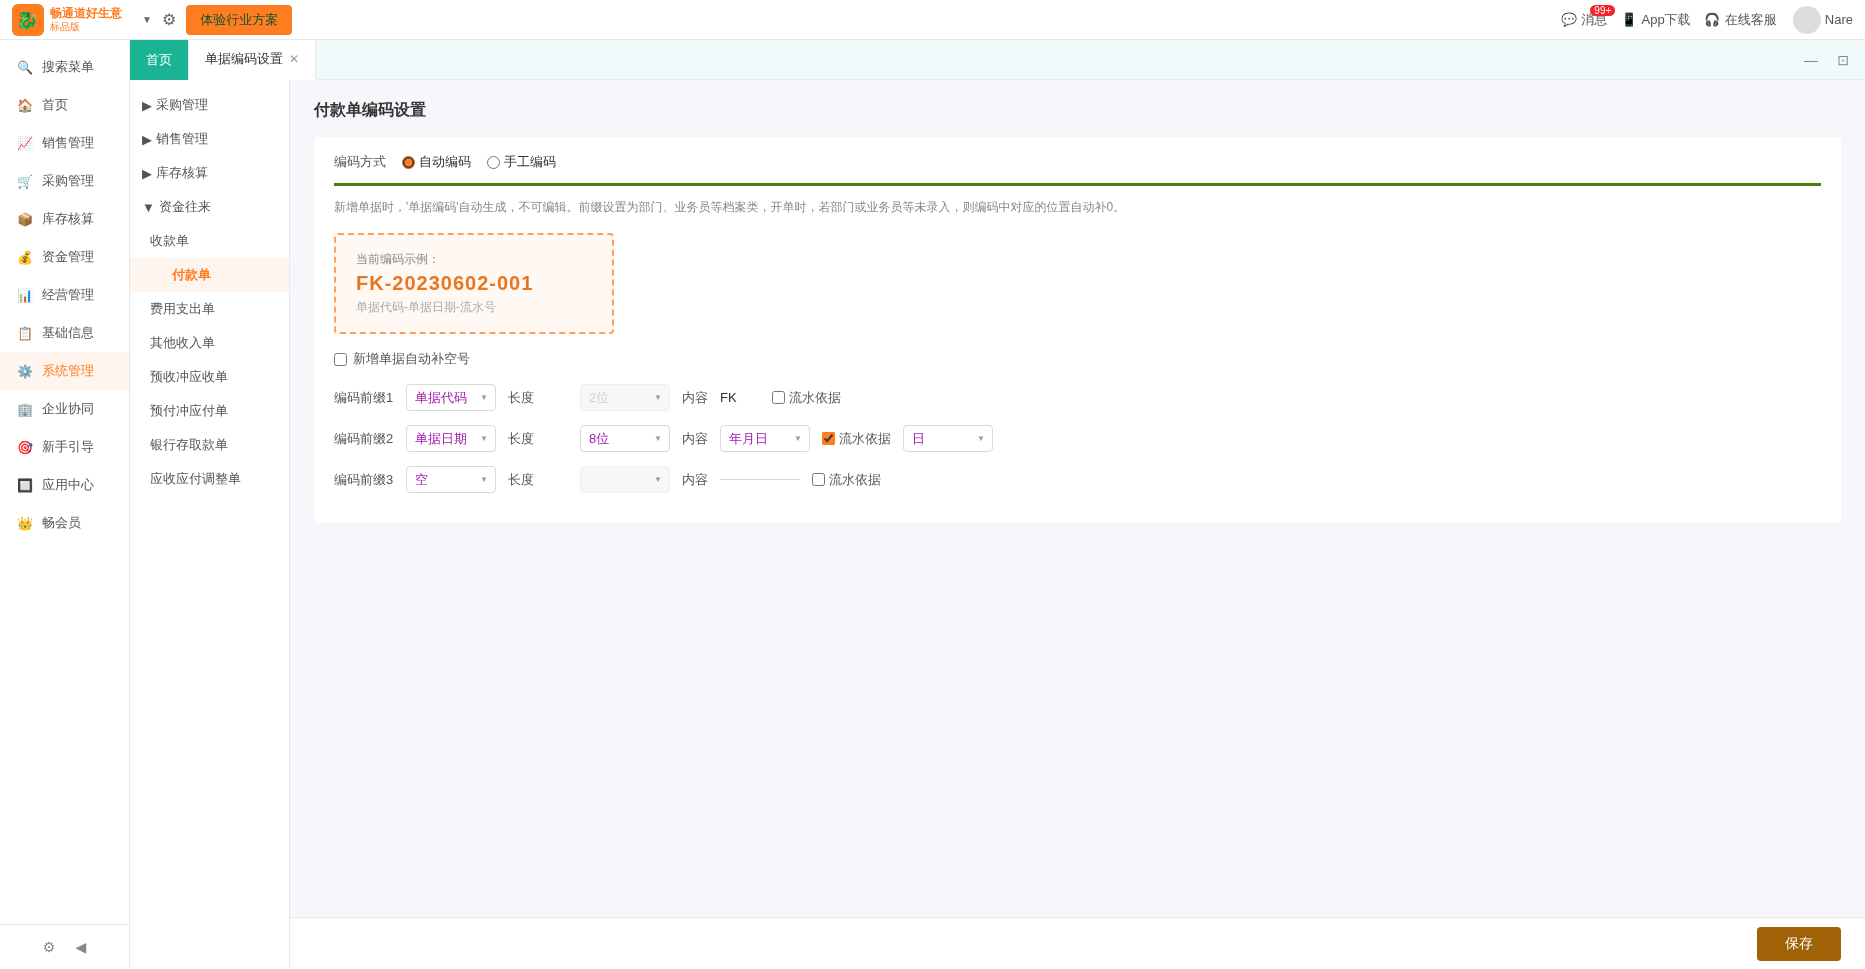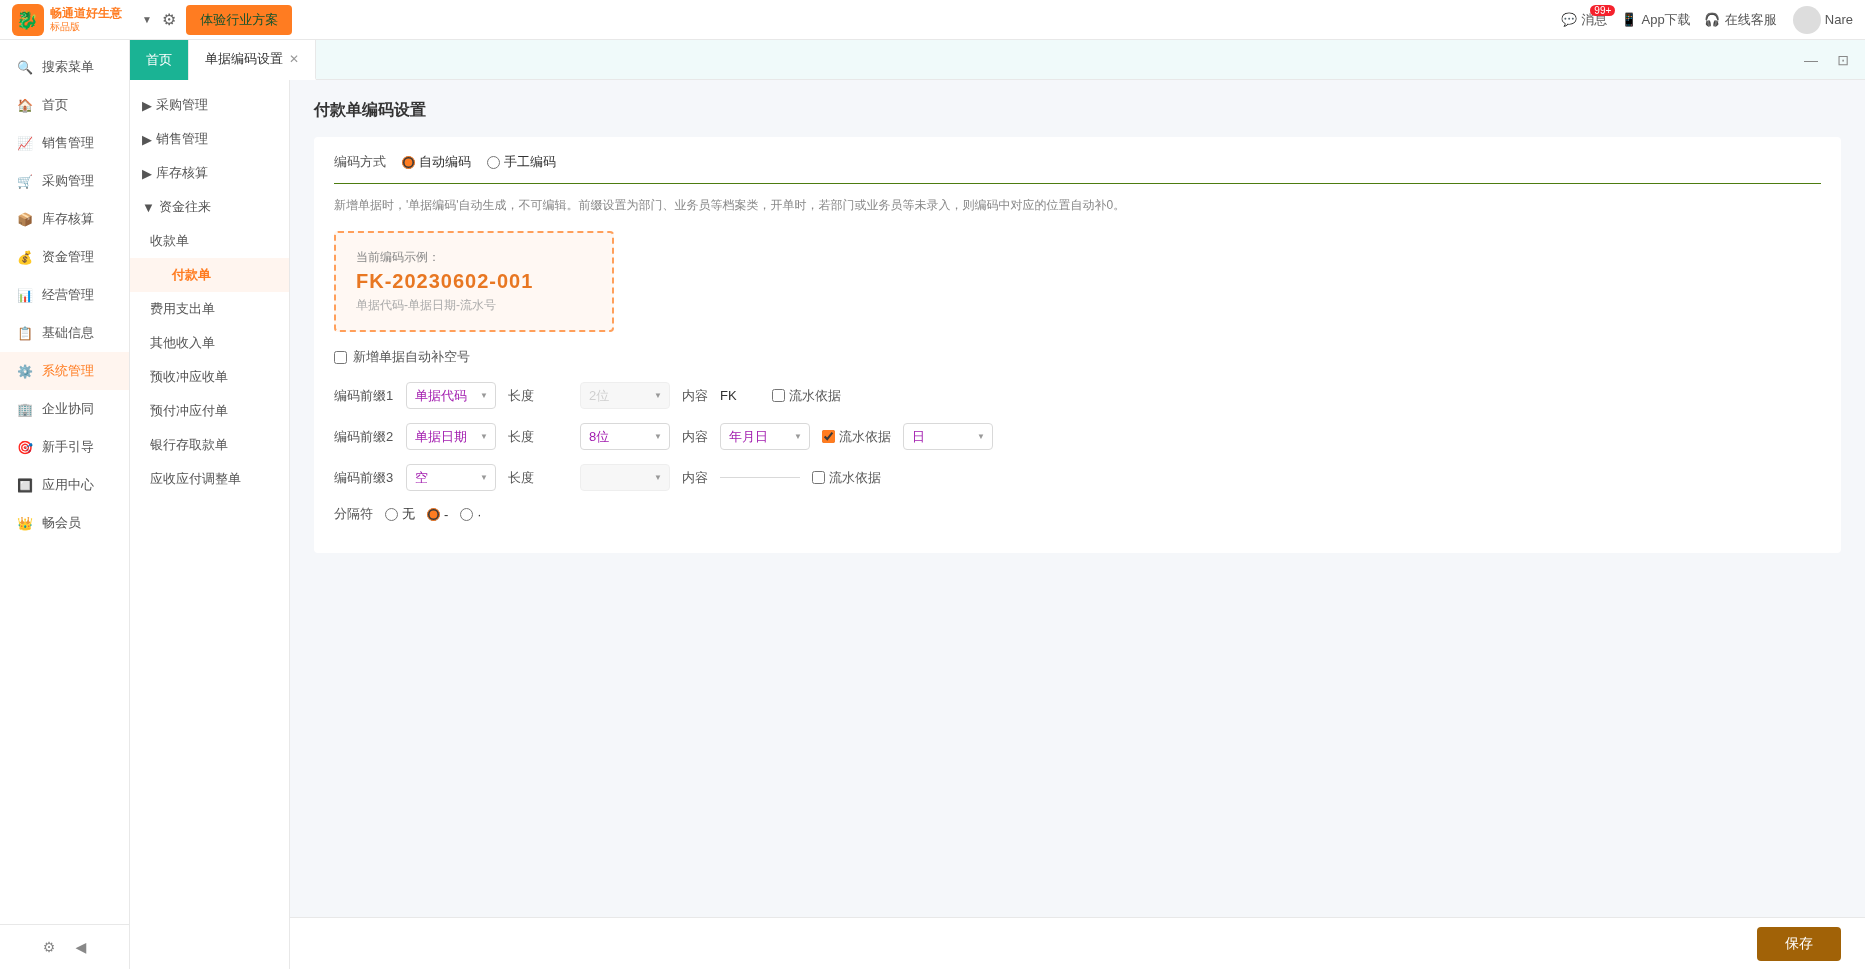--- a/index.html
+++ b/index.html
@@ -53,21 +53,21 @@
     .sub-sidebar-group-title { padding: 8px 12px; font-size: 13px; color: #555; cursor: pointer; display: flex; align-items: center; gap: 4px; }
     .sub-sidebar-item { padding: 8px 12px 8px 20px; font-size: 13px; color: #555; cursor: pointer; }
     .sub-sidebar-item.active { background: #fff5ef; color: #ff7c21; font-weight: bold; padding-left: 42px; }
 
     
     .main-content { flex: 1; padding: 20px 24px; overflow-y: auto; background: #f5f7fa; }
     .page-title { font-size: 16px; font-weight: bold; color: #333; margin-bottom: 16px; }
 
     
     .encoding-card { background: #fff; border-radius: 4px; padding: 16px 20px; }
-    .encoding-mode { display: flex; align-items: center; gap: 16px; margin-bottom: 12px; padding-bottom: 12px; border-bottom: 1px solid #4d7c0f; }
+    .encoding-mode { display: flex; align-items: center; gap: 16px; margin-bottom: 12px; padding-bottom: 12px; border-bottom: 3px solid #4d7c0f; }
     .encoding-mode-label { color: #555; font-size: 13px; }
     .radio-group { display: flex; align-items: center; gap: 16px; }
     .radio-item { display: flex; align-items: center; gap: 4px; cursor: pointer; font-size: 13px; }
     .radio-input { accent-color: #ff7c21; }
 
     .hint-text { font-size: 12px; color: #888; margin-bottom: 16px; line-height: 1.6; }
 
     
     .code-preview { border: 2px dashed #ff9f5a; background: #fff8f3; border-radius: 4px; padding: 16px 20px; display: inline-block; min-width: 280px; margin-bottom: 16px; }
     .code-preview-label { font-size: 12px; color: #888; margin-bottom: 4px; }
@@ -371,37 +371,20 @@
               <span class="content-value content-empty"></span>
               <label class="checkbox-item">
                 <input type="checkbox" class="checkbox-input" style="">
                 <span>流水依据</span>
               </label>
             </div>
 
             
 
             
-            <div class="separator-row">
-              <span class="separator-label">分隔符</span>
-              <div class="separator-options">
-                <label class="sep-radio">
-                  <input type="radio" name="separator" class="orange-checkbox" style="">
-                  <span>无</span>
-                </label>
-                <label class="sep-radio">
-                  <input type="radio" name="separator" class="orange-checkbox" checked="" style="">
-                  <span>-</span>
-                </label>
-                <label class="sep-radio">
-                  <input type="radio" name="separator" class="orange-checkbox" style="">
-                  <span>·</span>
-                </label>
-              </div>
-            </div>
 
           </div>
         </div>
 
         <div class="bottom-bar">
           <button class="save-btn">保存</button>
         </div>
       </div>
 
     </div>

